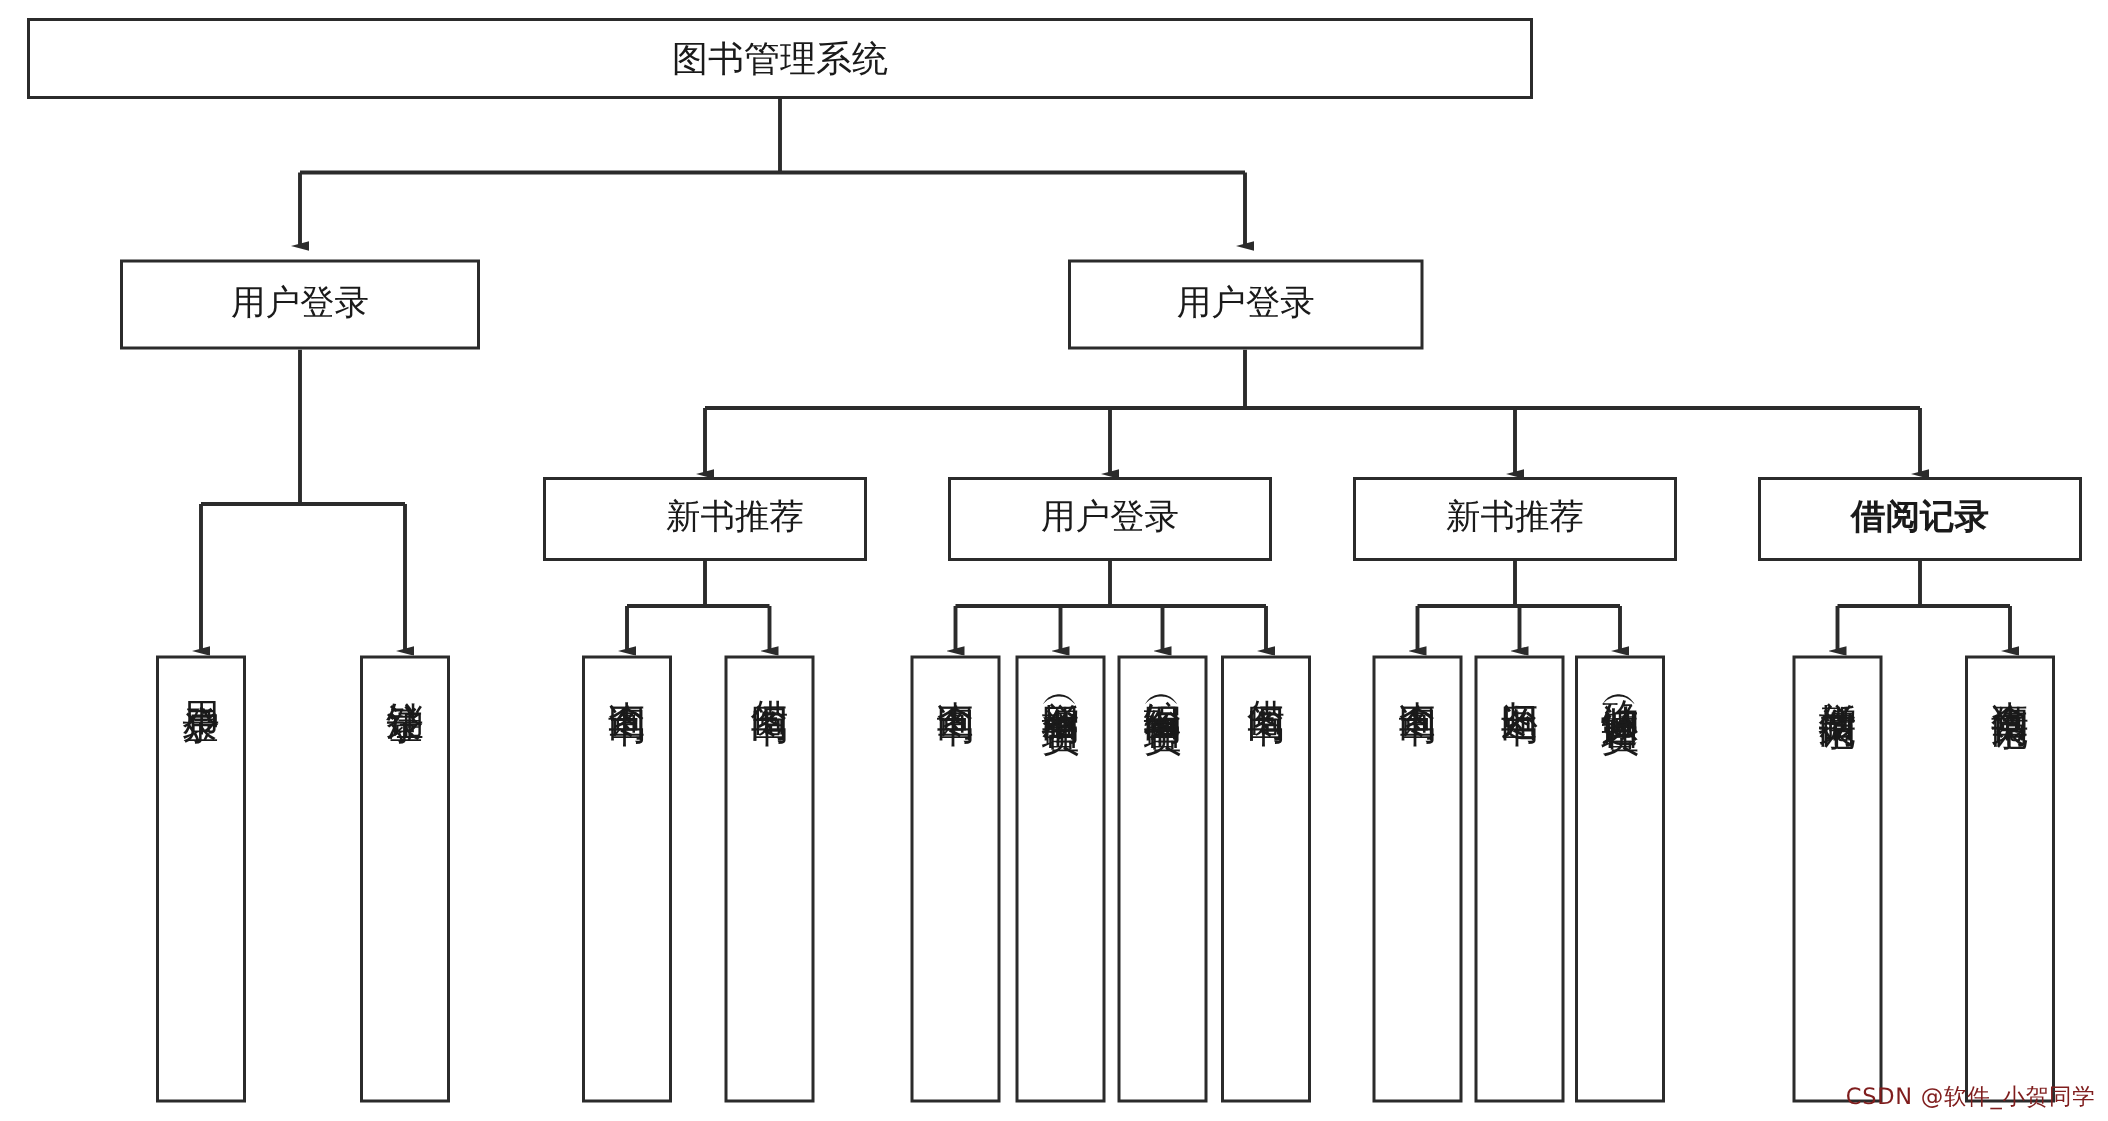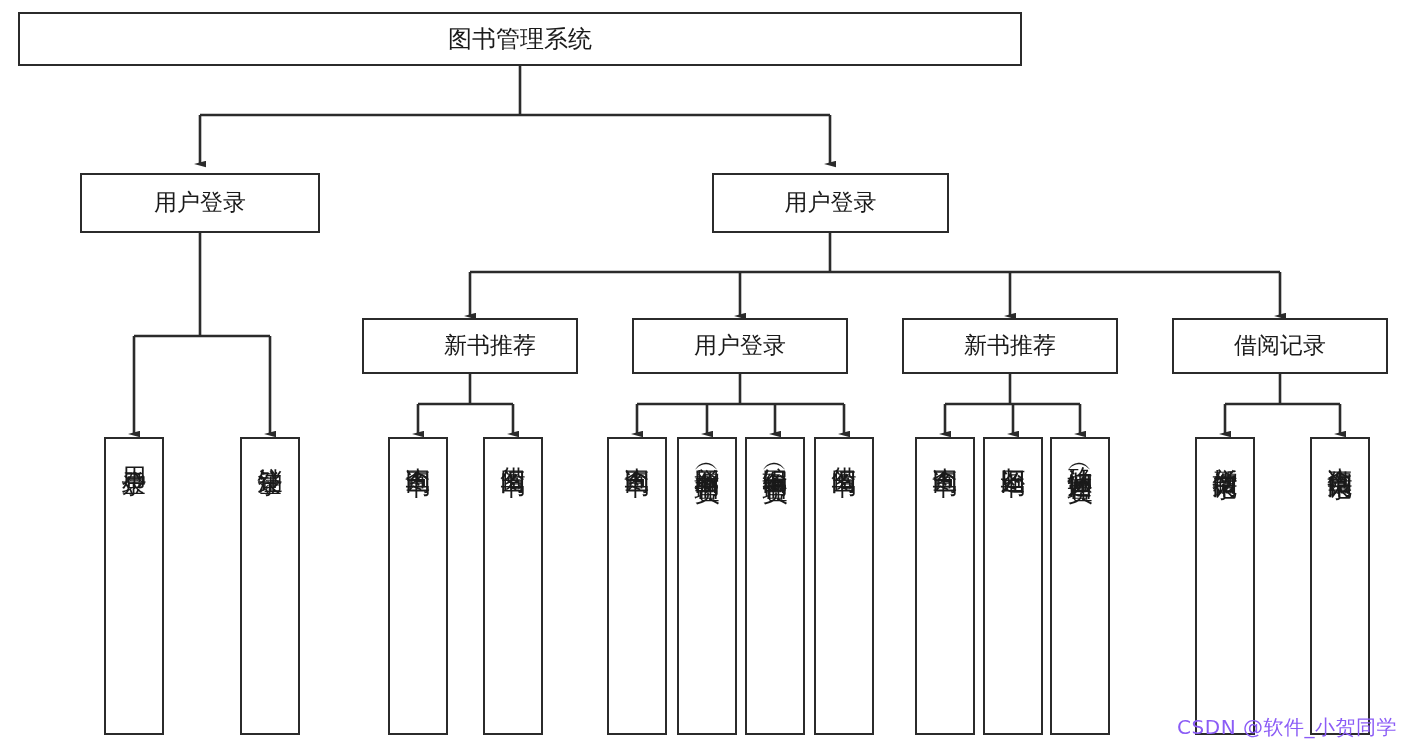--- a/index.html
+++ b/index.html
@@ -57,22 +57,22 @@
     text-orientation: upright;
     font-size: 25px;
     letter-spacing: 2px;
     line-height: 1;
     white-space: nowrap;
   }
   #watermark {
     position: absolute;
     right: 8px;
     bottom: 6px;
-    font-size: 20px;
-    color: #8b5cf6;
+    font-size: 15px;
+    color: #7f1d1d;
     white-space: nowrap;
     letter-spacing: 0.5px;
   }
 </style>
 </head>
 <body>
 
 <div id="diagram-canvas">
 
   <svg id="edge-layer" viewBox="0 0 1405 747" xmlns="http://www.w3.org/2000/svg">
@@ -139,21 +139,21 @@
 
   <div class="node horizontal" style="left:362px; top:318px; width:216px; height:56px;padding-left:40px;">
     <span class="node-label">新书推荐</span>
   </div>
   <div class="node horizontal" style="left:632px; top:318px; width:216px; height:56px;">
     <span class="node-label">用户登录</span>
   </div>
   <div class="node horizontal" style="left:902px; top:318px; width:216px; height:56px;">
     <span class="node-label">新书推荐</span>
   </div>
-  <div class="node horizontal" style="left:1172px; top:318px; width:216px; height:56px;">
+  <div class="node horizontal" style="left:1172px; top:318px; width:216px; height:56px;font-weight:bold;">
     <span class="node-label">借阅记录</span>
   </div>
 
   <div class="node vertical" style="left:104px; top:437px; width:60px; height:298px;">
     <span class="node-label">用户登录</span>
   </div>
   <div class="node vertical" style="left:240px; top:437px; width:60px; height:298px;">
     <span class="node-label">注销登录</span>
   </div>
 

